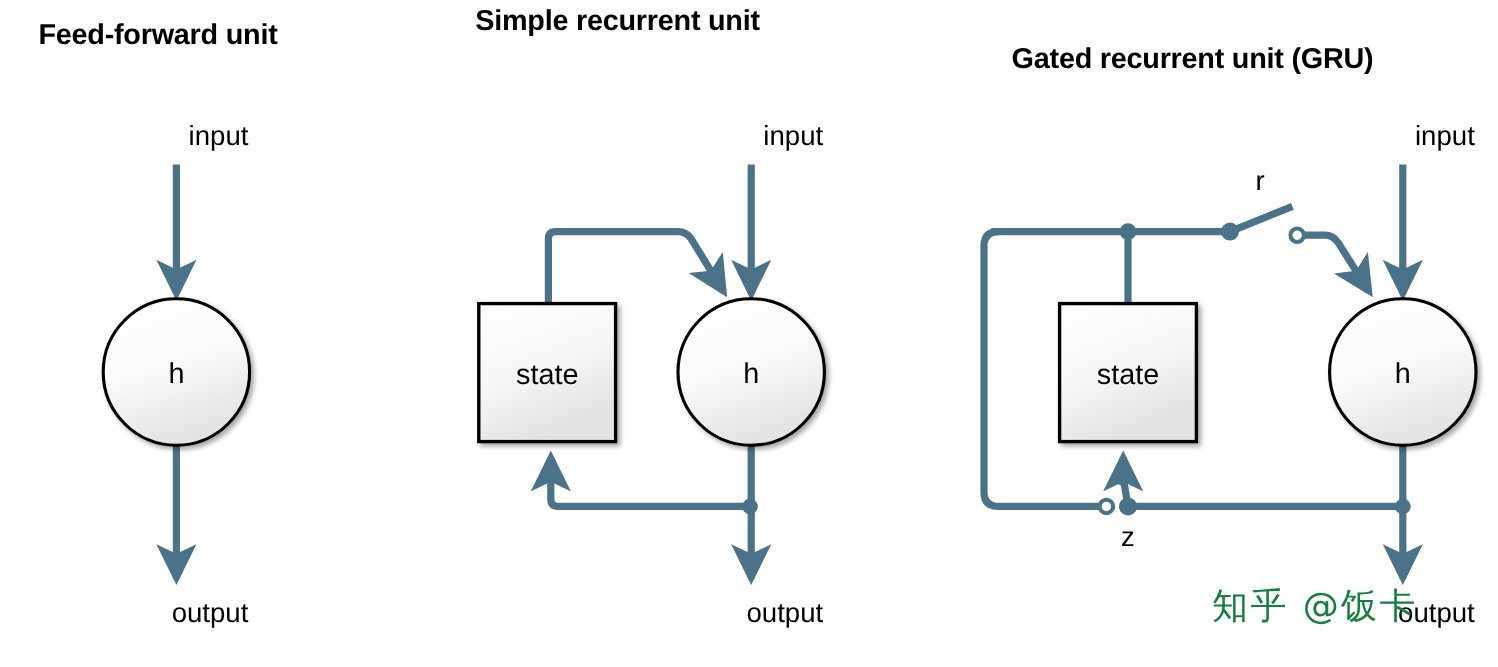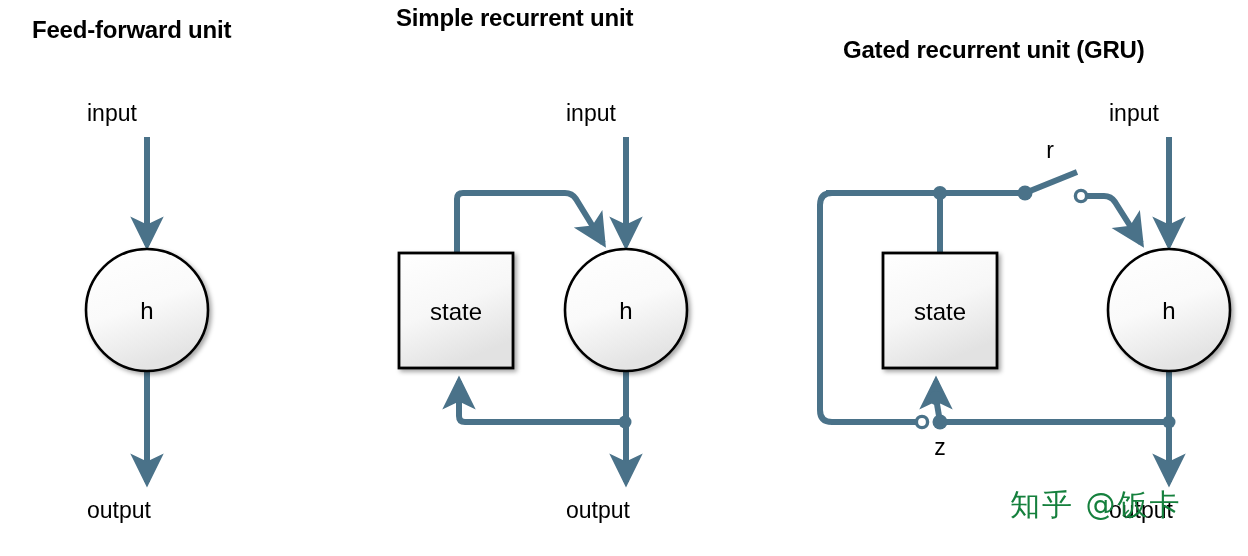--- a/index.html
+++ b/index.html
@@ -33,21 +33,21 @@
     color: #000000;
     white-space: nowrap;
     letter-spacing: -0.2px;
   }
   .io-label {
     position: absolute;
     font-family: "Liberation Sans", sans-serif;
     font-size: 23px;
     color: #000000;
     white-space: nowrap;
-    text-align: left;
+    text-align: right;
   }
   .gate-label {
     position: absolute;
     font-family: "Liberation Sans", sans-serif;
     font-size: 23px;
     color: #000000;
     white-space: nowrap;
     text-align: center;
   }
   .node-label {

